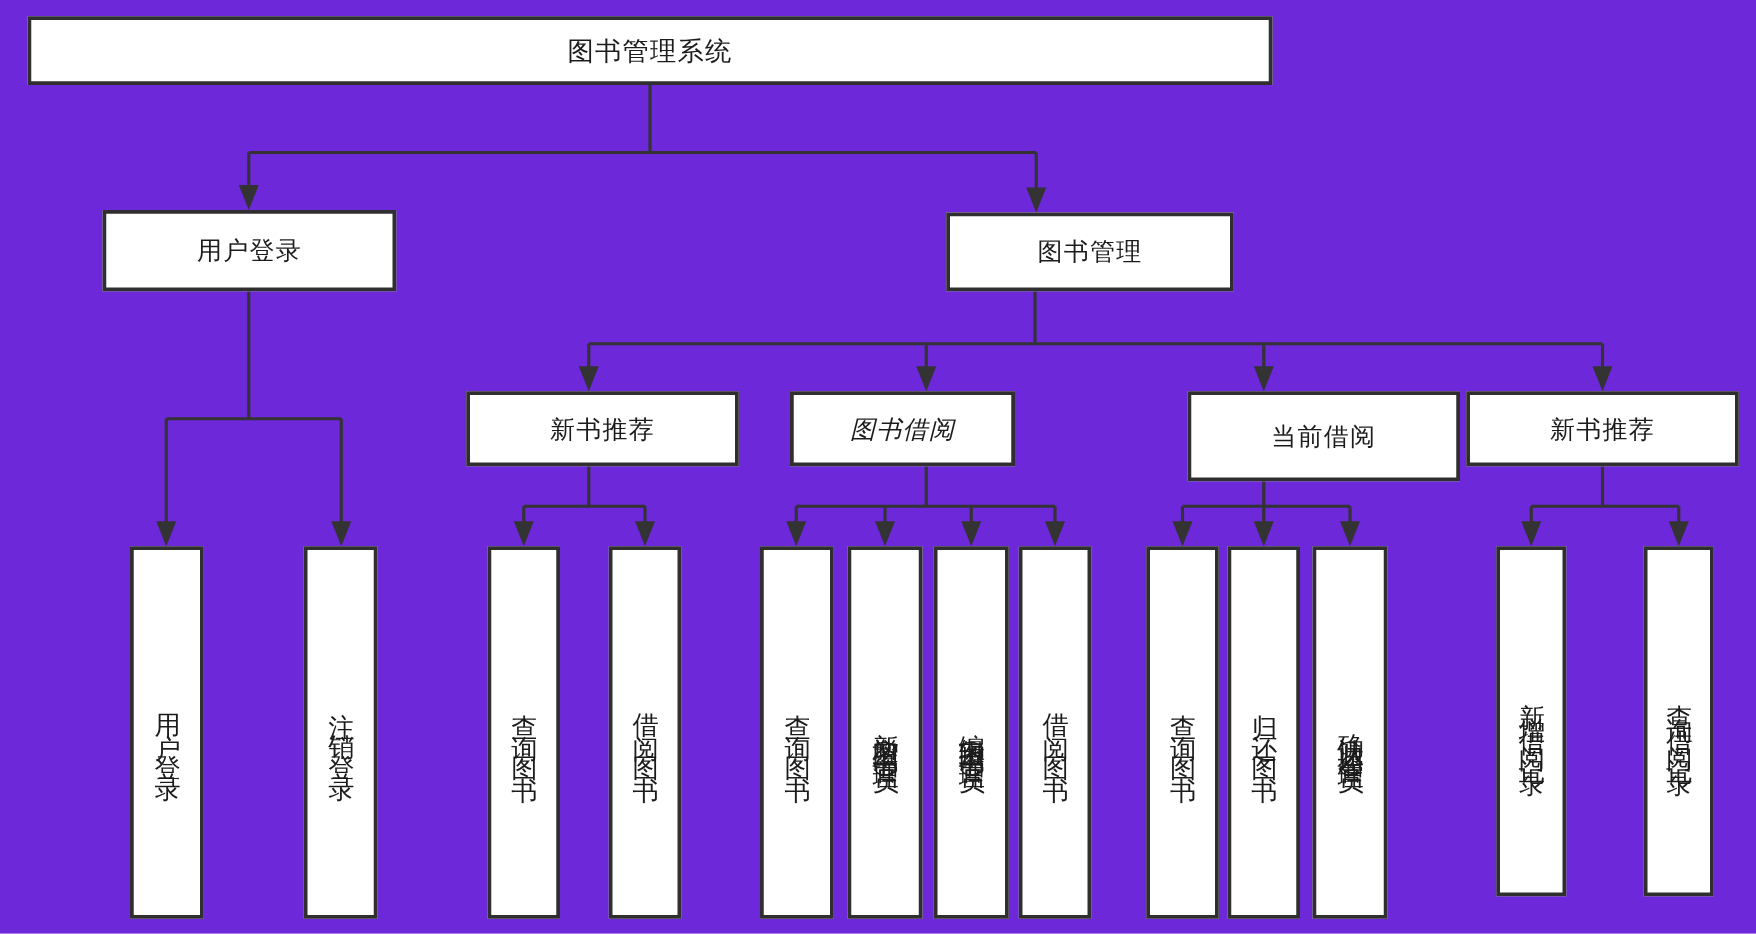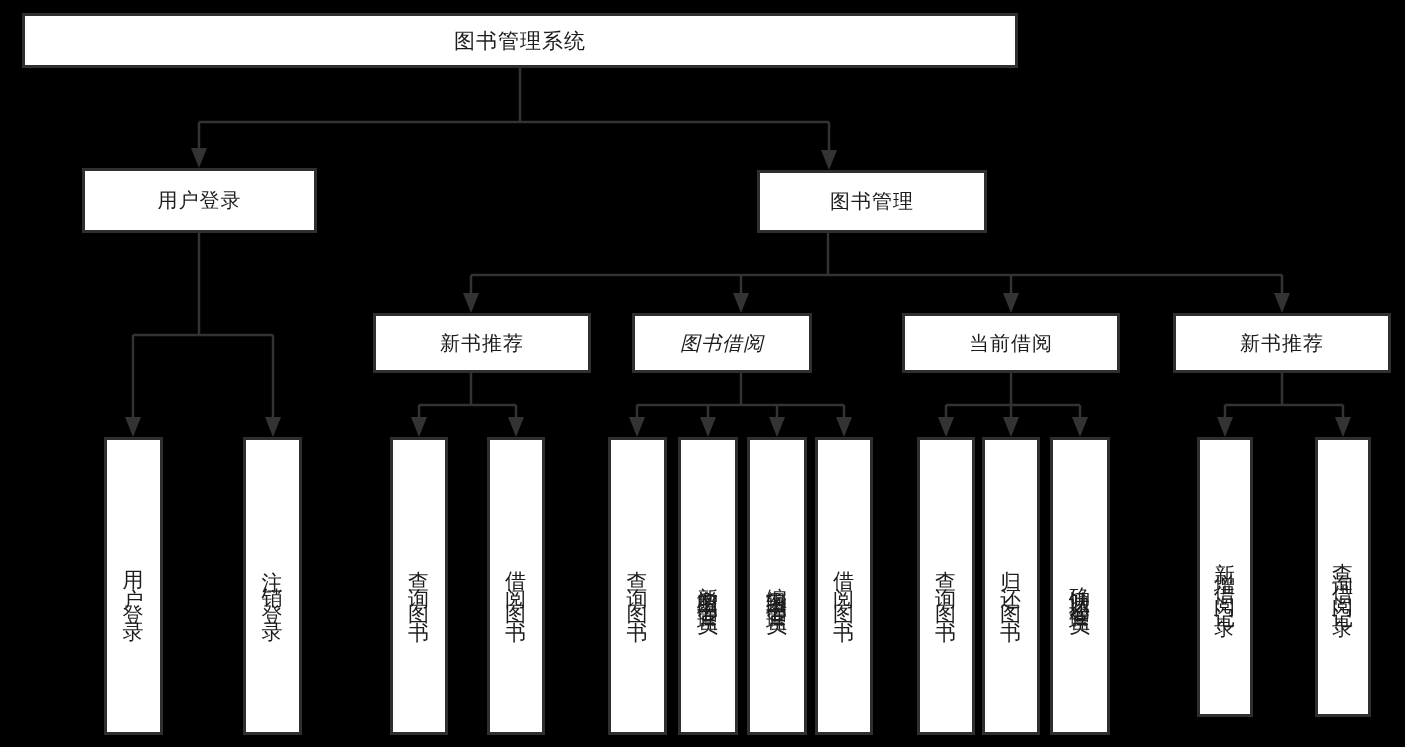--- a/index.html
+++ b/index.html
@@ -1,20 +1,20 @@
 <!DOCTYPE html>
 <html><head>
 <meta charset="utf-8">
 <style>
   html, body { margin: 0; padding: 0; background: #ffffff; }
   .canvas {
     position: relative;
     width: 1405px;
     height: 747px;
-    background: #000000;
+    background: #6d28d9;
     font-family: "Liberation Sans", "DejaVu Sans", sans-serif;
     overflow: hidden;
   }
   .connectors {
     position: absolute;
     left: 0; top: 0;
     z-index: 0;
   }
   .box {
     position: absolute;
@@ -141,21 +141,21 @@
     </g>
   </svg>
 
   <div class="box root-box" style="left:22px; top:13px; width:996px; height:55px;">图书管理系统</div>
 
   <div class="box h-box" style="left:82px; top:168px; width:235px; height:65px;">用户登录</div>
   <div class="box h-box" style="left:712px; top:170px; width:230px; height:63px;margin-left:45px;">图书管理</div>
 
   <div class="box h-box" style="left:373px; top:313px; width:218px; height:60px;">新书推荐</div>
   <div class="box h-box" style="left:632px; top:313px; width:180px; height:60px;font-style:italic;">图书借阅</div>
-  <div class="box h-box" style="left:902px; top:313px; width:218px; height:60px;">当前借阅</div>
+  <div class="box h-box" style="left:950px; top:313px; width:218px; height:72px;">当前借阅</div>
   <div class="box h-box" style="left:1173px; top:313px; width:218px; height:60px;">新书推荐</div>
 
   <div class="box leaf" style="left: 104px; top: 437px; width: 59px; height: 298px; letter-spacing: 17px;">用户登录</div>
   <div class="box leaf" style="left: 243px; top: 437px; width: 59px; height: 298px; letter-spacing: 17px;">注销登录</div>
 
   <div class="box leaf" style="left: 390px; top: 437px; width: 58px; height: 298px; letter-spacing: 17px;">查询图书</div>
   <div class="box leaf" style="left: 487px; top: 437px; width: 58px; height: 298px; letter-spacing: 17px;">借阅图书</div>
 
   <div class="box leaf" style="left: 608px; top: 437px; width: 59px; height: 298px; letter-spacing: 17px;">查询图书</div>
   <div class="box leaf" style="left: 678px; top: 437px; width: 60px; height: 298px; letter-spacing: 4px;">新增图书（管理员）</div>

